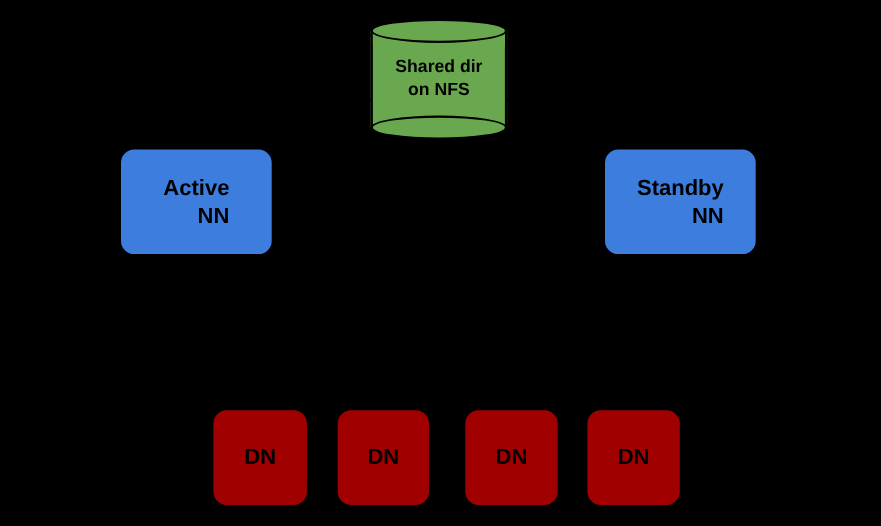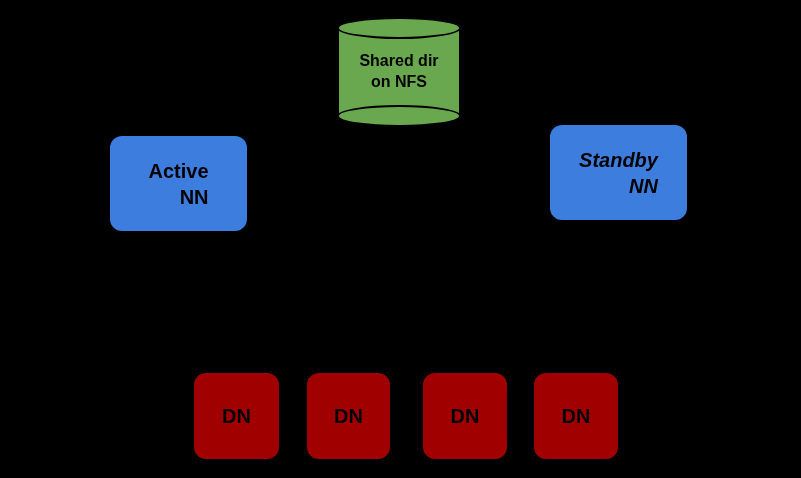--- a/index.html
+++ b/index.html
@@ -143,21 +143,21 @@
     <div class="cyl-top"></div>
     <div class="node-label">Shared dir
 on NFS</div>
   </div>
 
   <div class="rnode nn" style="left:108px; top:134px; width:141px; height:99px;">
     <div class="node-label">Active
 NN</div>
   </div>
 
-  <div class="rnode nn" style="left:548px; top:123px; width:141px; height:99px;font-style:italic;">
+  <div class="rnode nn" style="left:548px; top:134px; width:141px; height:99px;">
     <div class="node-label">Standby
 NN</div>
   </div>
 
   <div class="rnode dn" style="left:192px; top:371px; width:89px; height:90px;">
     <div class="node-label">DN</div>
   </div>
 
   <div class="rnode dn" style="left:305px; top:371px; width:87px; height:90px;">
     <div class="node-label">DN</div>

